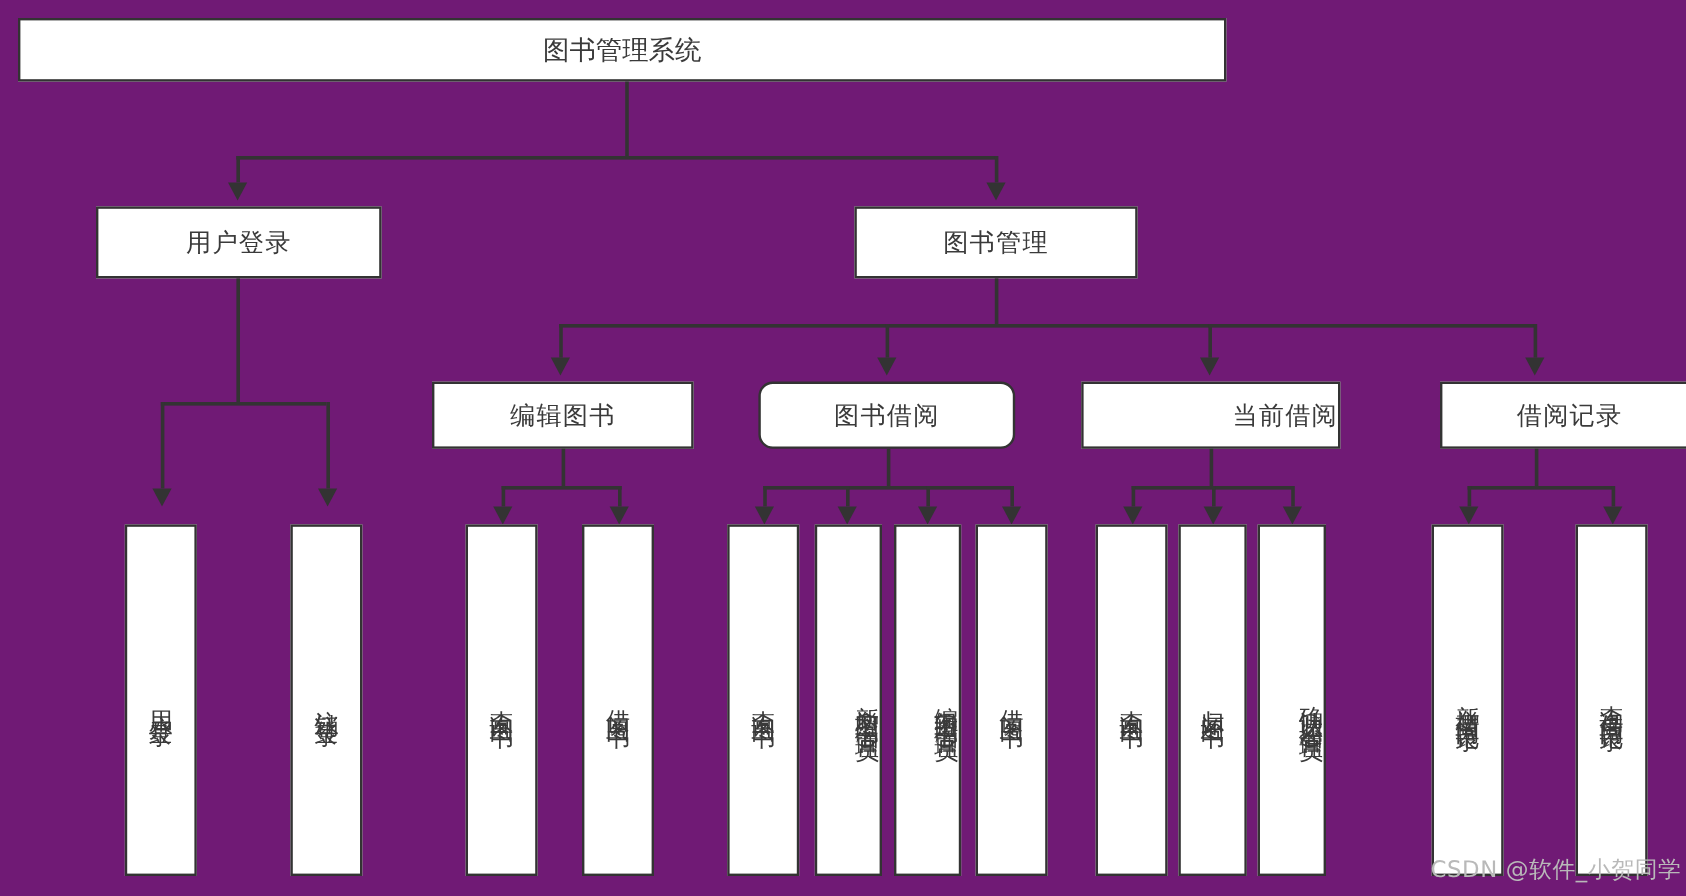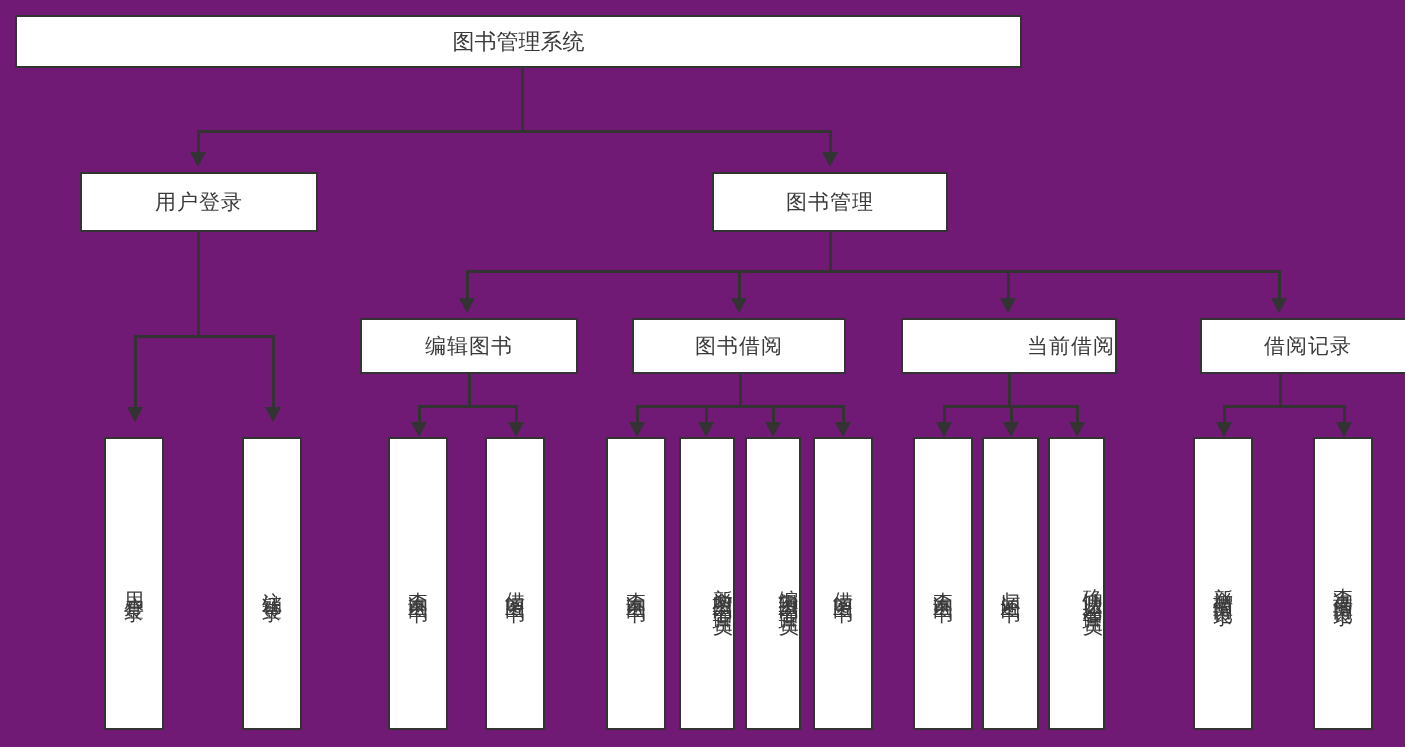--- a/index.html
+++ b/index.html
@@ -59,21 +59,21 @@
   <div class="ln vt" style="left:738px;top:270px;height:28px;"></div>
   <div class="arw" style="left:731px;top:298px;"></div>
   <div class="ln vt" style="left:1007px;top:270px;height:28px;"></div>
   <div class="arw" style="left:1000px;top:298px;"></div>
   <div class="ln vt" style="left:1278px;top:270px;height:28px;"></div>
   <div class="arw" style="left:1271px;top:298px;"></div>
 
   <div class="node h" style="left:360px;top:318px;width:218px;height:56px;">
     <span class="lbl">编辑图书</span>
   </div>
-  <div class="node h" style="left:632px;top:318px;width:214px;height:56px;">
+  <div class="node h" style="left:632px;top:318px;width:214px;height:56px;border-radius:12px;">
     <span class="lbl">图书借阅</span>
   </div>
   <div class="node h" style="left:901px;top:318px;width:216px;height:56px;justify-content:flex-end;">
     <span class="lbl">当前借阅</span>
   </div>
   <div class="node h" style="left:1172px;top:318px;width:216px;height:56px;margin-left:28px;">
     <span class="lbl">借阅记录</span>
   </div>
 
   <div class="ln vt" style="left:468px;top:374px;height:33px;"></div>
@@ -147,14 +147,15 @@
     <span class="lbl">确认归还（管理员）</span>
   </div>
 
   <div class="node v mid" style="left:1193px;top:437px;width:60px;height:293px;">
     <span class="lbl">新增借阅记录</span>
   </div>
   <div class="node v mid" style="left:1313px;top:437px;width:60px;height:293px;">
     <span class="lbl">查询借阅记录</span>
   </div>
 
+  <div class="wm" style="left:1192px;top:712px;">CSDN @软件_小贺同学</div>
 
 </div>
 
 </body></html>

